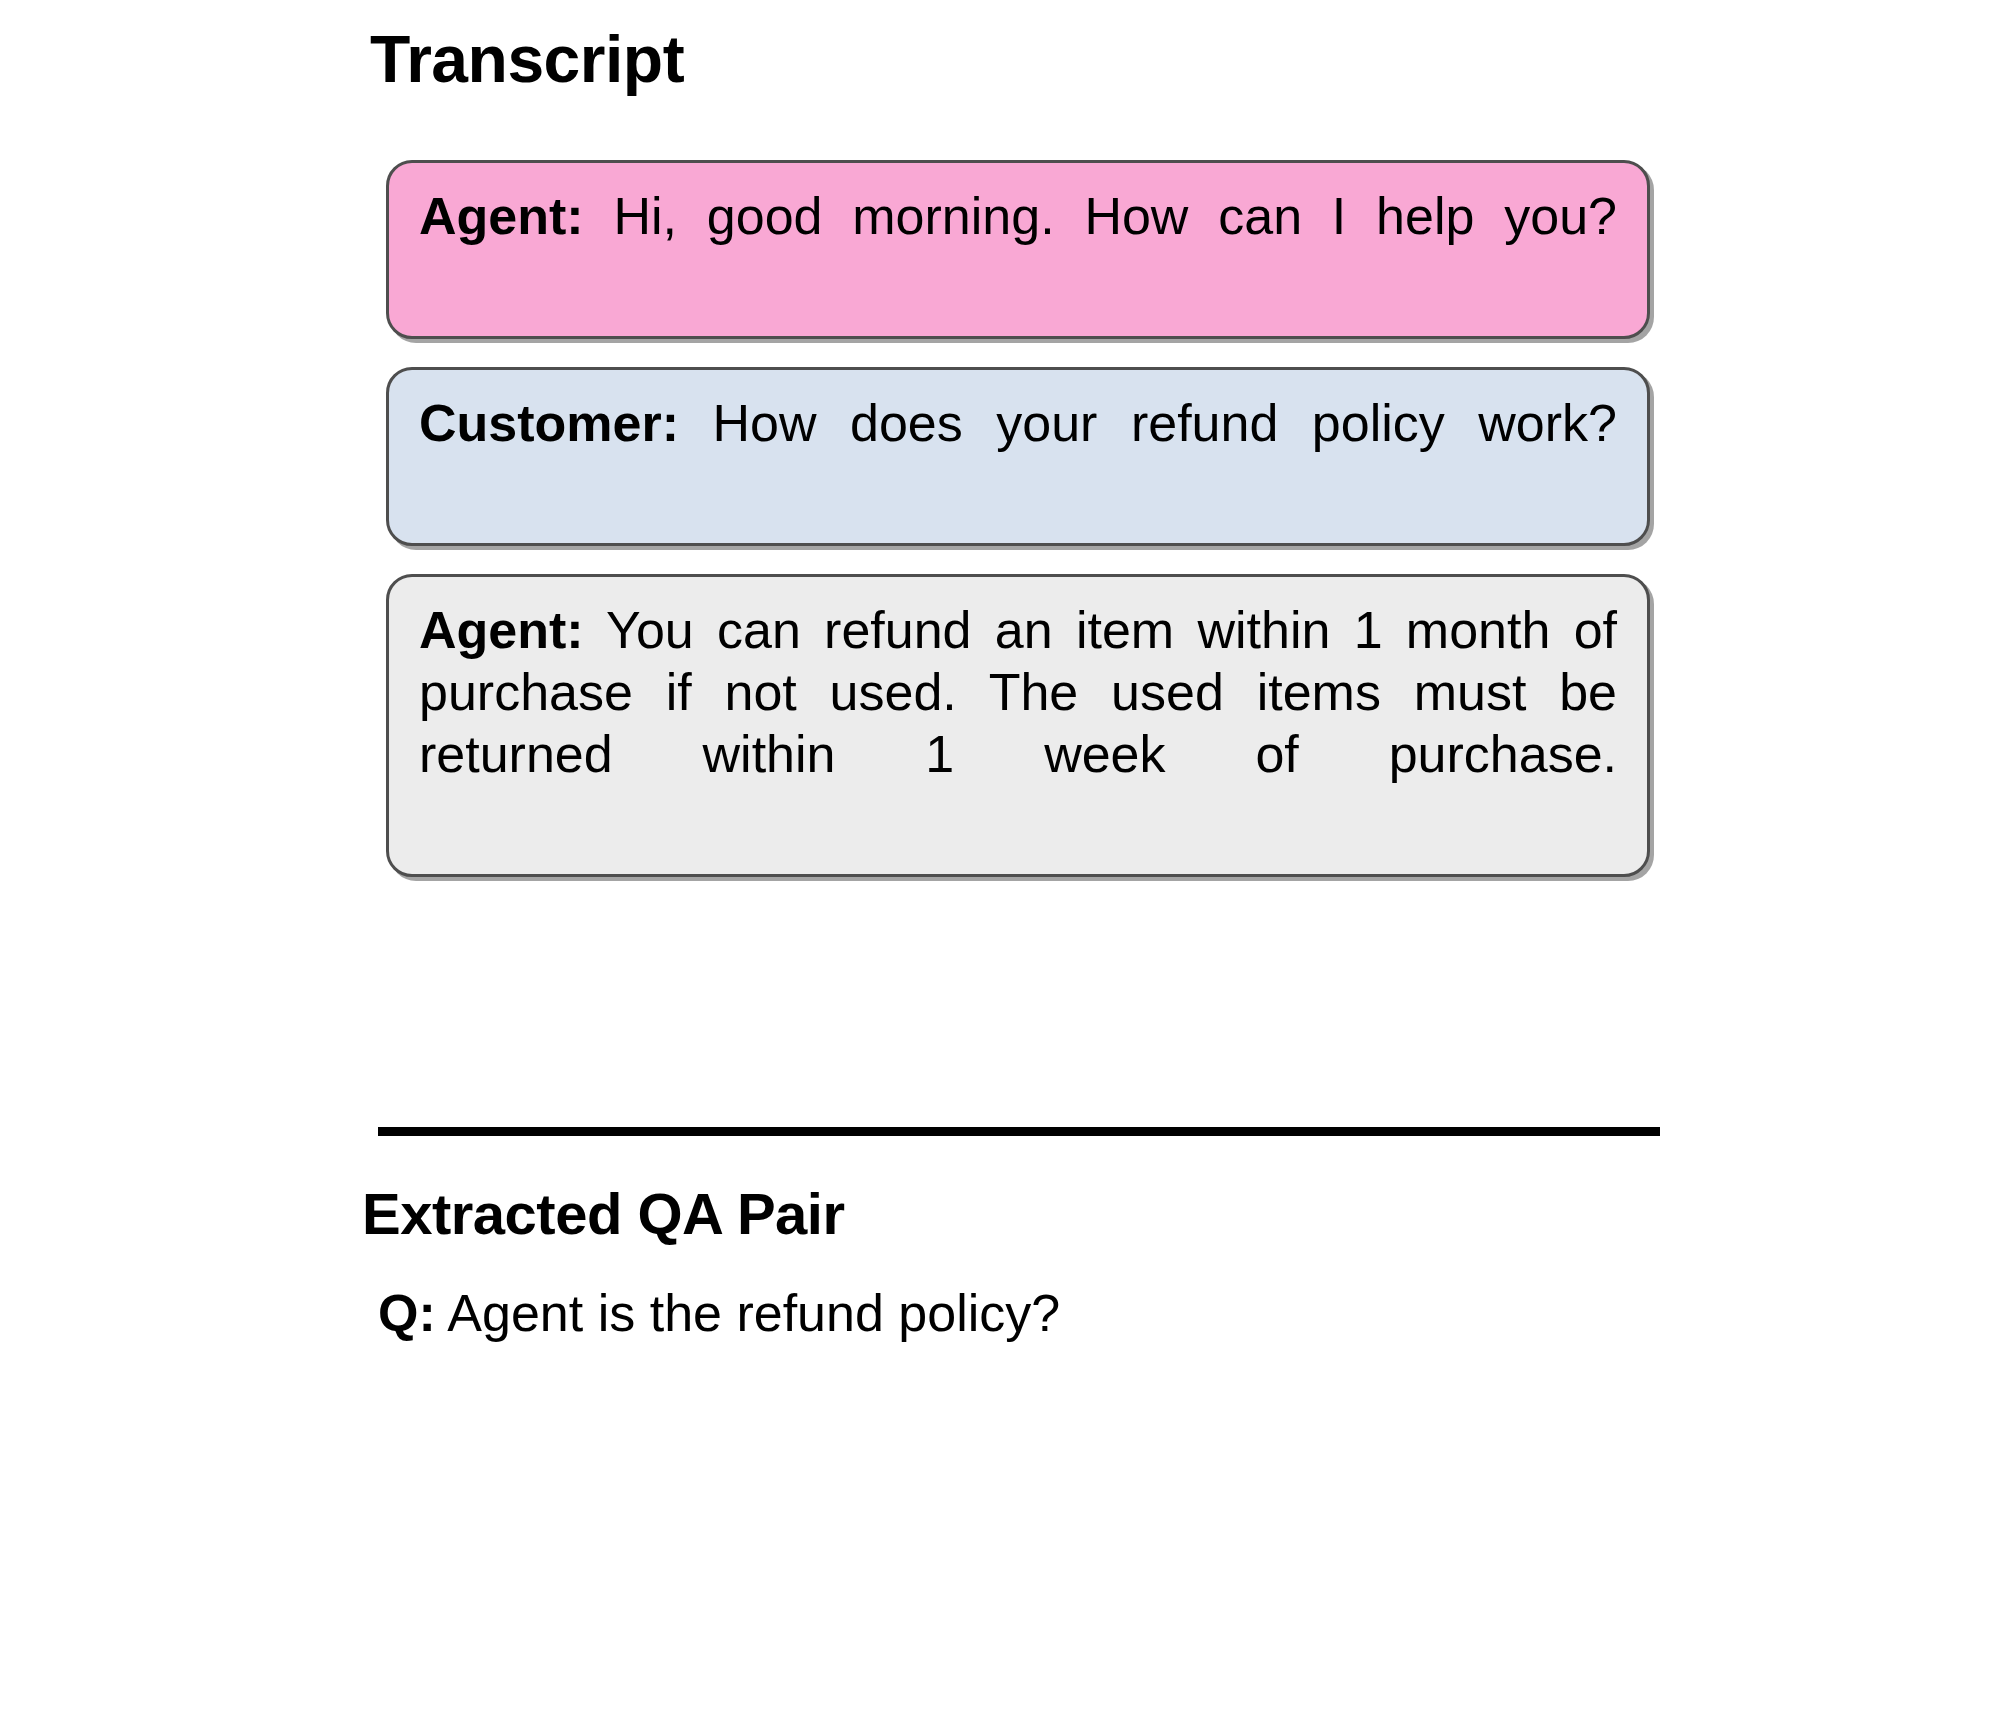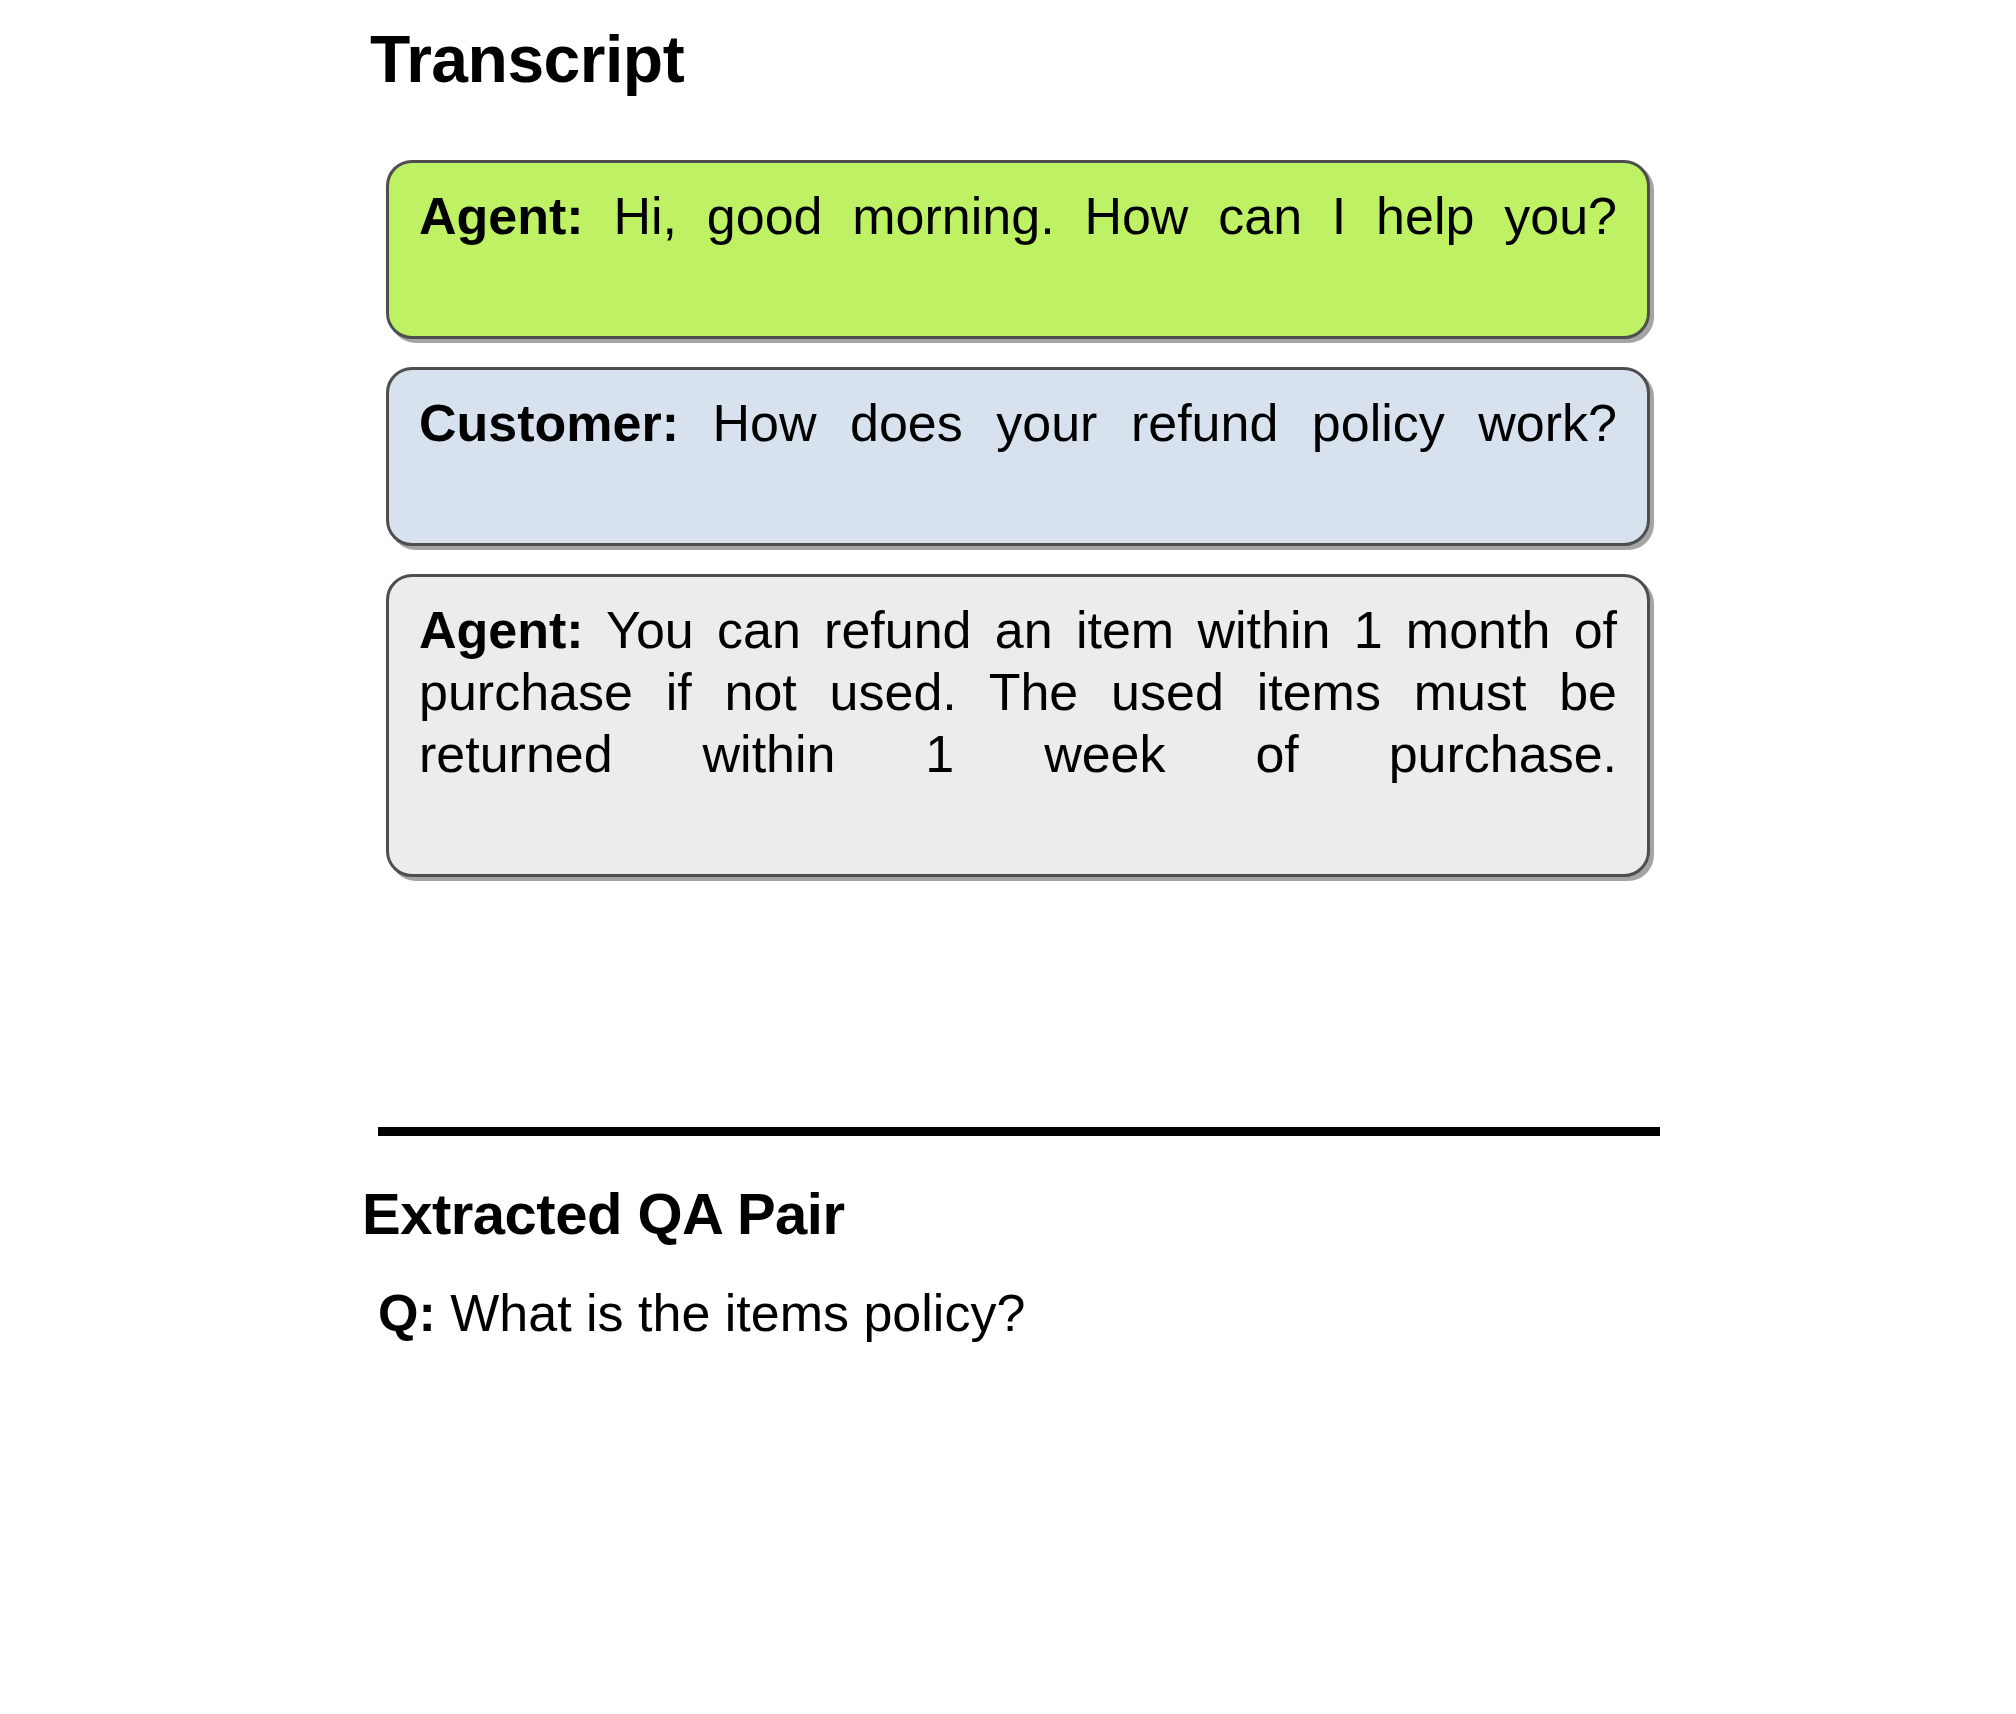--- a/index.html
+++ b/index.html
@@ -118,36 +118,36 @@
 </style>
 </head>
 <body>
 
 <div class="page">
 
   <div id="transcript-title" class="section-title">Transcript</div>
 
   <div class="bubbles">
 
-    <div class="bubble agent" style="background: #bef264; border-color: rgb(78, 78, 78);">
+    <div class="bubble agent" style="background: #f9a8d4; border-color: rgb(78, 78, 78);">
       <p><span class="speaker">Agent:</span><span> Hi, good morning. How can I help you?</span></p>
     </div>
 
     <div class="bubble customer" style="background: rgb(216, 226, 239); border-color: rgb(78, 78, 78);">
       <p><span class="speaker">Customer:</span><span> How does your refund policy work?</span></p>
     </div>
 
     <div class="bubble agent" style="background: rgb(236, 236, 236); border-color: rgb(78, 78, 78);">
       <p><span class="speaker">Agent:</span><span> You can refund an item within 1 month of purchase if not used. The used items must be returned within 1 week of purchase.</span></p>
     </div>
 
   </div>
 
   <div id="divider" style="background: rgb(0, 0, 0);"></div>
 
   <div id="qa-title" class="section-title">Extracted QA Pair</div>
 
   <div id="qa-block">
-    <p class="qa-line"><span class="qa-label">Q:</span><span> What is the items policy?</span></p>
+    <p class="qa-line"><span class="qa-label">Q:</span><span> Agent is the refund policy?</span></p>
 
   </div>
 
 </div>
 
 </body></html>

